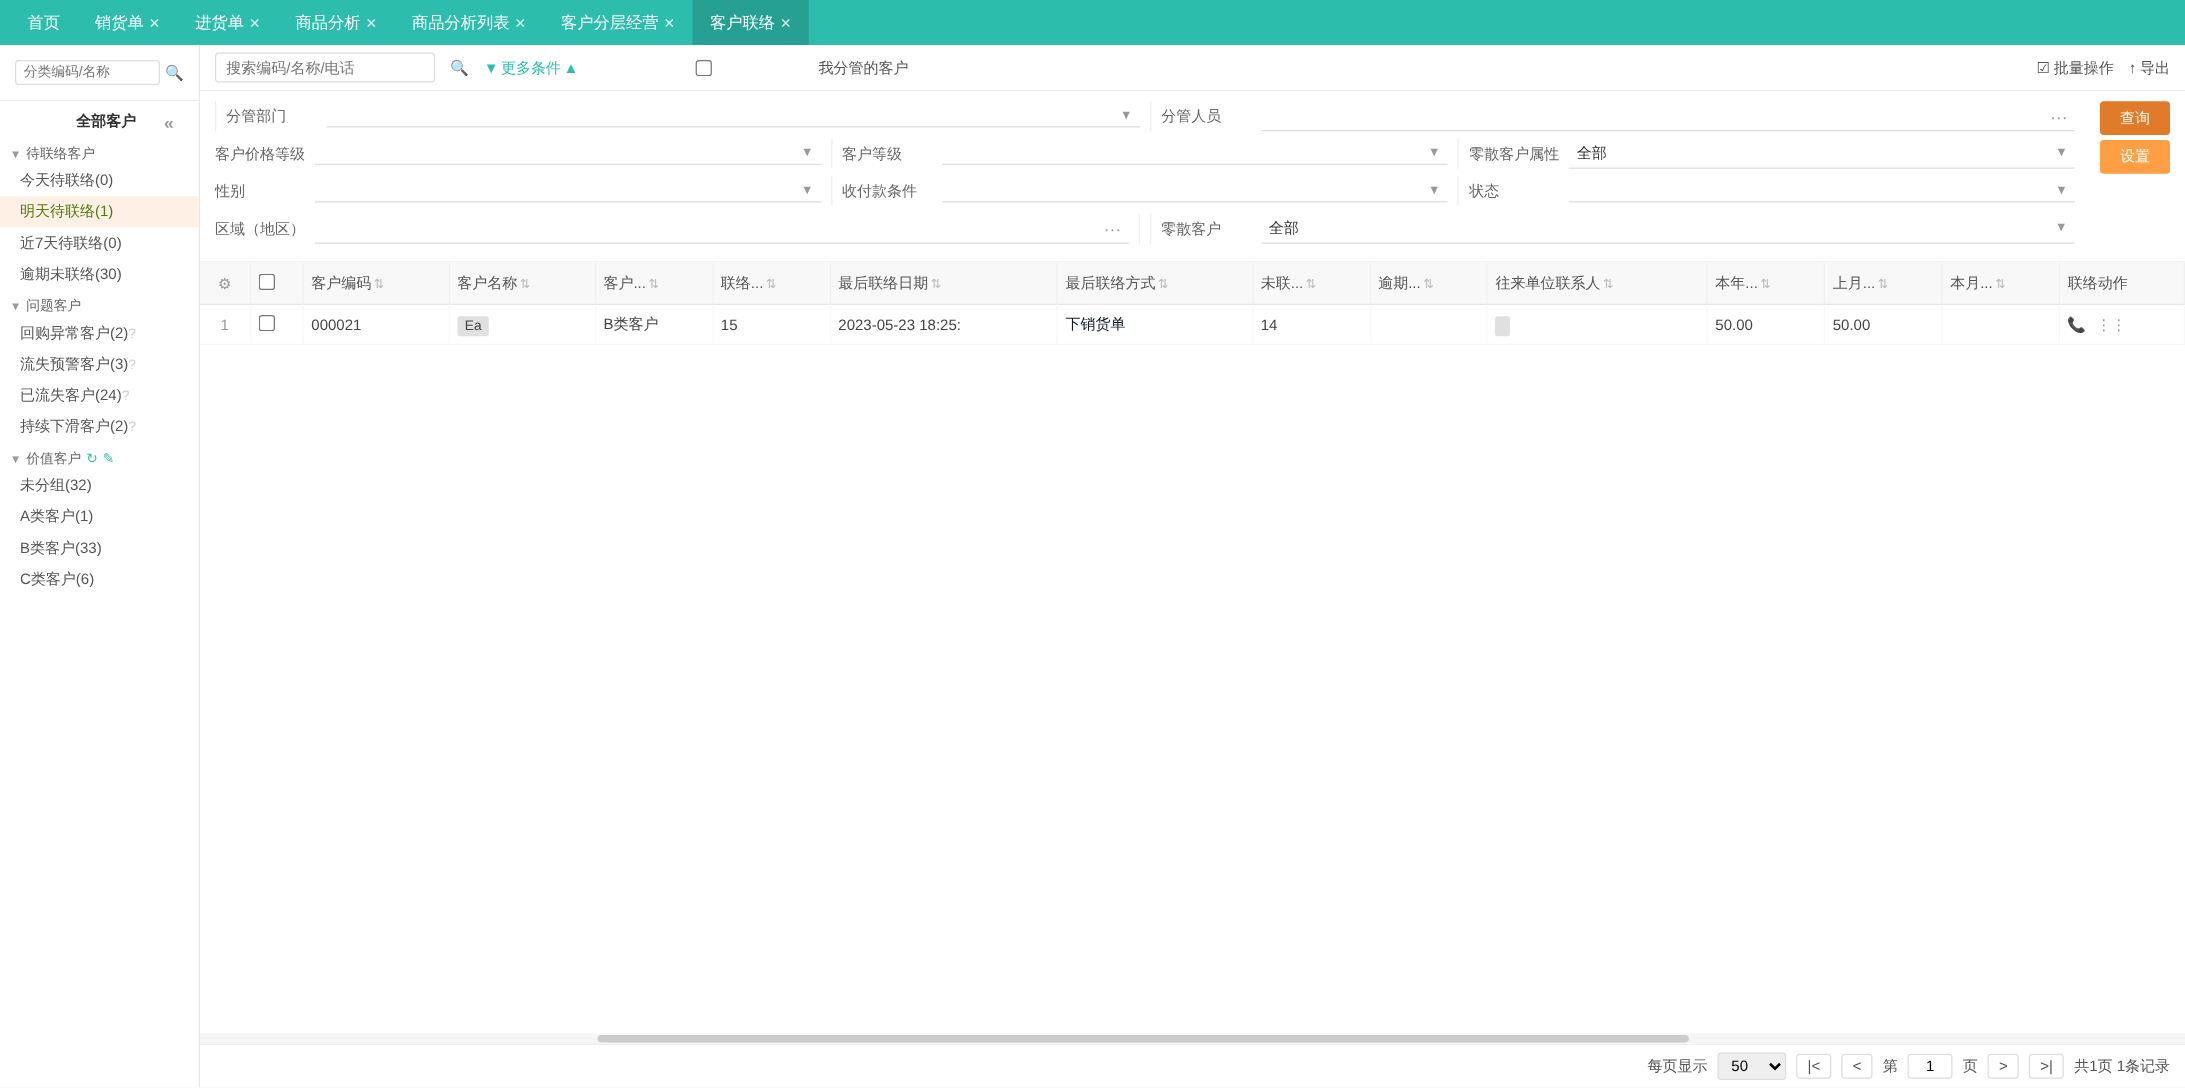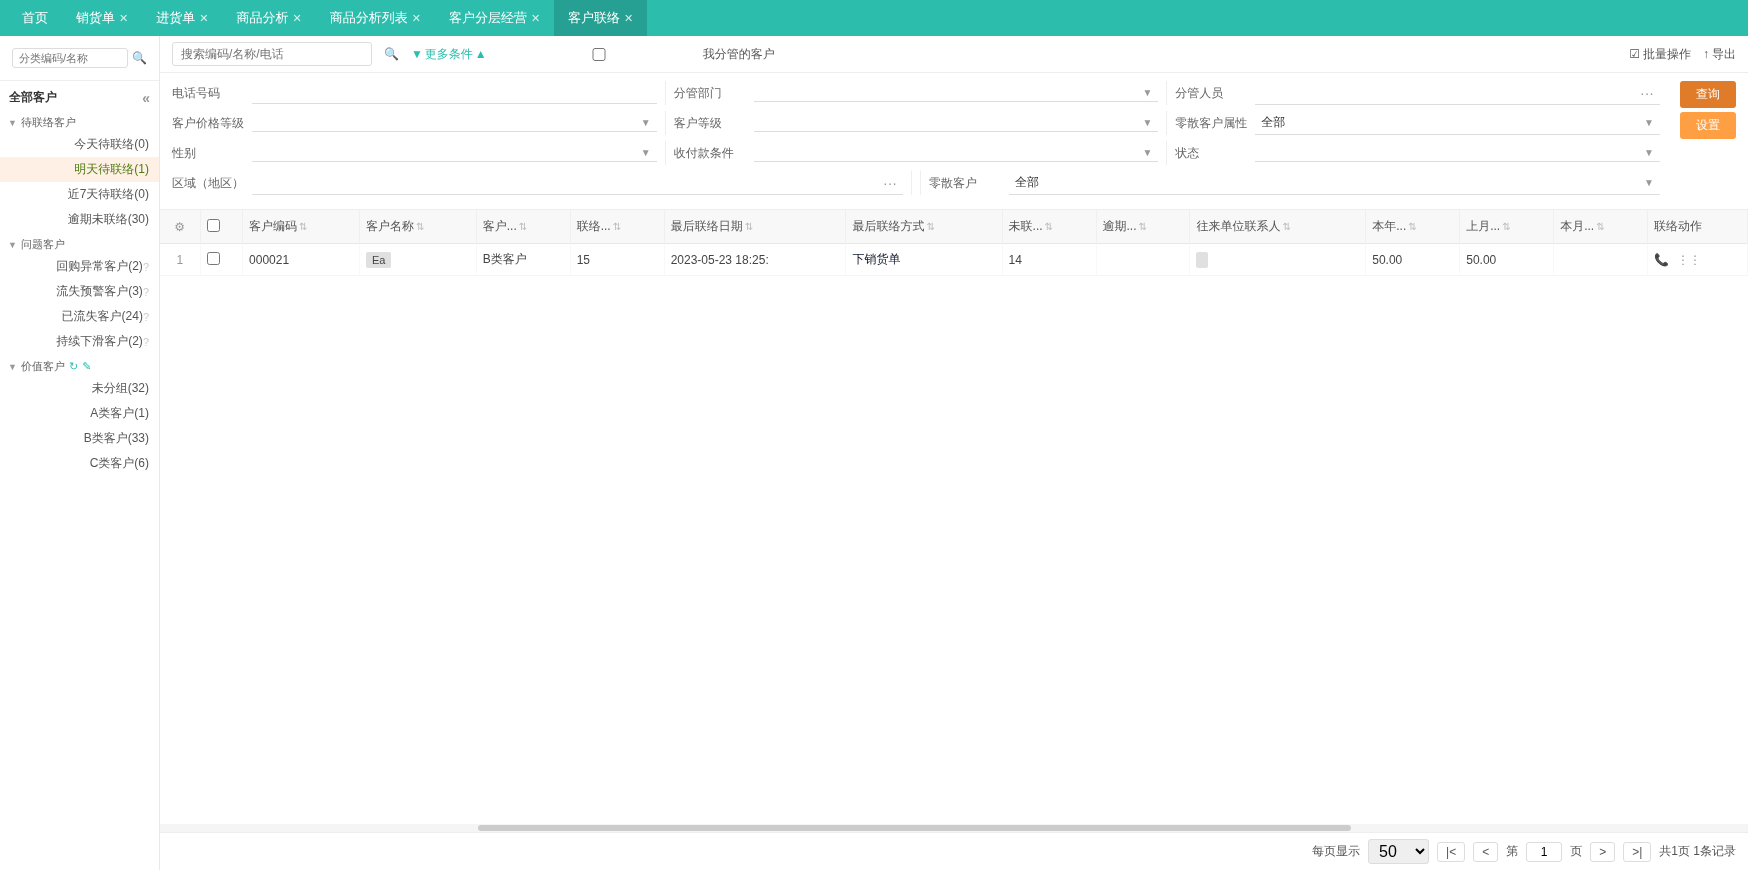--- a/index.html
+++ b/index.html
@@ -58,24 +58,25 @@
     }
     .sidebar-search .search-btn {
       margin-left: 4px;
       color: #2dbdad;
       cursor: pointer;
     }
     .sidebar-section-title {
       font-size: 12px;
       font-weight: bold;
       color: #333;
-      padding: 8px 9px 4px;
+      padding: 8px 20px 4px;
       display: flex;
       align-items: center;
       justify-content: space-between;
+      margin-left: 41px;
     }
     .sidebar-section-title .collapse-btn {
       color: #999;
       cursor: pointer;
       font-size: 14px;
     }
     .sidebar-group-label {
       font-size: 11px;
       color: #666;
       padding: 5px 8px 2px;
@@ -88,21 +89,21 @@
       margin-right: 4px;
       color: #999;
     }
     .sidebar-item {
       padding: 4px 10px 4px 16px;
       font-size: 12px;
       color: #555;
       cursor: pointer;
       display: flex;
       align-items: center;
-      justify-content: flex-end;
+      justify-content: flex-start;
     }
     .sidebar-item.active { background: #fff0e6; color: #4d7c0f; }
     .sidebar-item .help-icon {
       color: #ccc;
       font-size: 11px;
     }
 
     
     .content-area {
       flex: 1;
@@ -119,21 +120,21 @@
       border-bottom: 1px solid #eee;
       display: flex;
       align-items: center;
       gap: 12px;
     }
     .filter-bar input {
       border: 1px solid #ddd;
       border-radius: 3px;
       padding: 4px 8px;
       font-size: 12px;
-      width: 200px;
+      width: 176px;
       outline: none;
       color: #999;
     }
     .filter-bar .search-btn {
       color: #2dbdad;
       cursor: pointer;
     }
     .filter-more {
       color: #2dbdad;
       cursor: pointer;
@@ -287,21 +288,21 @@
       align-items: center;
       justify-content: flex-end;
       gap: 8px;
       font-size: 12px;
       color: #555;
     }
     .page-size-select {
       border: 1px solid #ddd;
       border-radius: 3px;
       padding: 2px 6px;
-      font-size: 16px;
+      font-size: 12px;
     }
     .page-nav-btn {
       border: 1px solid #ddd;
       background: #fff;
       border-radius: 3px;
       padding: 2px 8px;
       cursor: pointer;
       font-size: 12px;
       color: #555;
     }
@@ -462,24 +463,20 @@
           <span>导出</span>
         </div>
       </div>
     </div>
 
     <div class="advanced-filter">
       <div style="display:flex; gap:8px; align-items:flex-start;">
         <div style="flex:1;">
 
           <div class="filter-row">
-            <div class="filter-field">
-              <span class="filter-label">电话号码</span>
-              <input class="filter-input" type="text" style="">
-            </div>
             <div class="filter-divider"></div>
             <div class="filter-field">
               <span class="filter-label">分管部门</span>
               <div class="filter-select">
                 <span></span>
                 <span class="arrow">▼</span>
               </div>
             </div>
             <div class="filter-divider"></div>
             <div class="filter-field">

